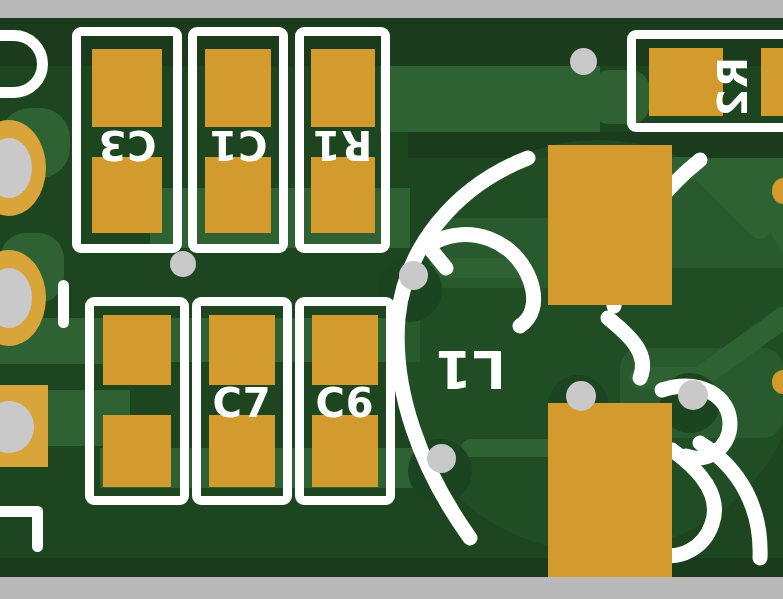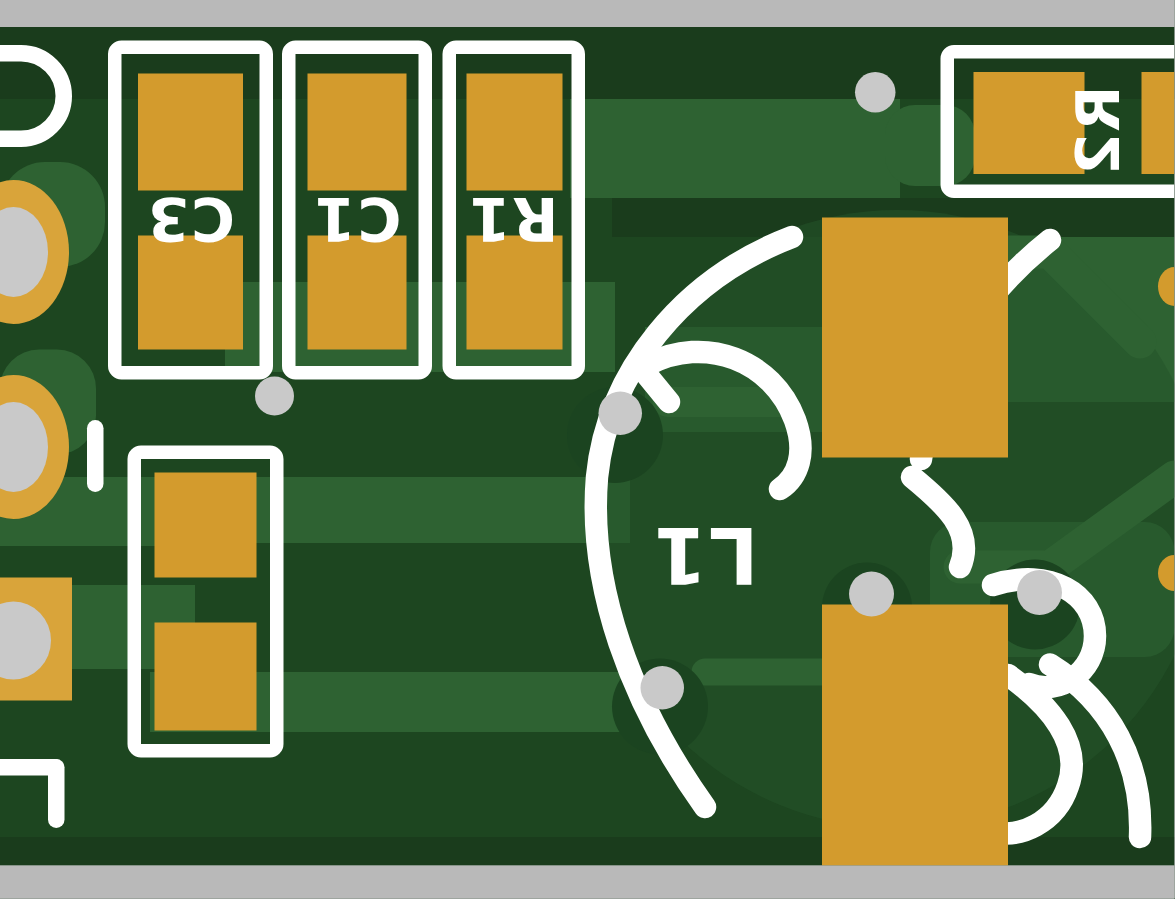--- a/index.html
+++ b/index.html
@@ -138,21 +138,33 @@
       <div class="pad" style="left:16px;top:130px;width:64px;height:76px;"></div>
       <div class="refdes flip180" style="left:8px;top:98px;width:78px;text-align:center;font-size:40px;">R1</div>
     </div>
 
     <div style="position:absolute;left:85px;top:279px;width:104px;height:208px;">
       <div class="silkbox" style="left:0;top:0;width:104px;height:208px;"></div>
       <div class="pad" style="left:18px;top:18px;width:68px;height:70px;"></div>
       <div class="pad" style="left:18px;top:118px;width:68px;height:72px;"></div>
     </div>
 
+    <div style="position:absolute;left:192px;top:279px;width:100px;height:208px;">
+      <div class="silkbox" style="left:0;top:0;width:100px;height:208px;"></div>
+      <div class="pad" style="left:17px;top:18px;width:66px;height:70px;"></div>
+      <div class="pad" style="left:17px;top:118px;width:66px;height:72px;"></div>
+      <div class="refdes" style="left:11px;top:86px;width:78px;text-align:center;font-size:40px;">C7</div>
+    </div>
 
+    <div style="position:absolute;left:295px;top:279px;width:100px;height:208px;">
+      <div class="silkbox" style="left:0;top:0;width:100px;height:208px;"></div>
+      <div class="pad" style="left:17px;top:18px;width:66px;height:70px;"></div>
+      <div class="pad" style="left:17px;top:118px;width:66px;height:72px;"></div>
+      <div class="refdes" style="left:11px;top:86px;width:78px;text-align:center;font-size:40px;">C6</div>
+    </div>
 
     <div style="position:absolute;left:627px;top:12px;width:170px;height:102px;">
       <div class="silkbox" style="left:0;top:0;width:170px;height:102px;"></div>
       <div class="pad" style="left:22px;top:18px;width:74px;height:68px;"></div>
       <div class="pad" style="left:134px;top:18px;width:72px;height:68px;"></div>
       <div class="refdes rot90" style="left:82px;top:31px;width:48px;text-align:center;font-size:40px;">R2</div>
     </div>
 
     <div class="refdes flip180" style="left:425px;top:325px;width:90px;text-align:center;font-size:52px;font-weight:bold;">L1</div>
 

